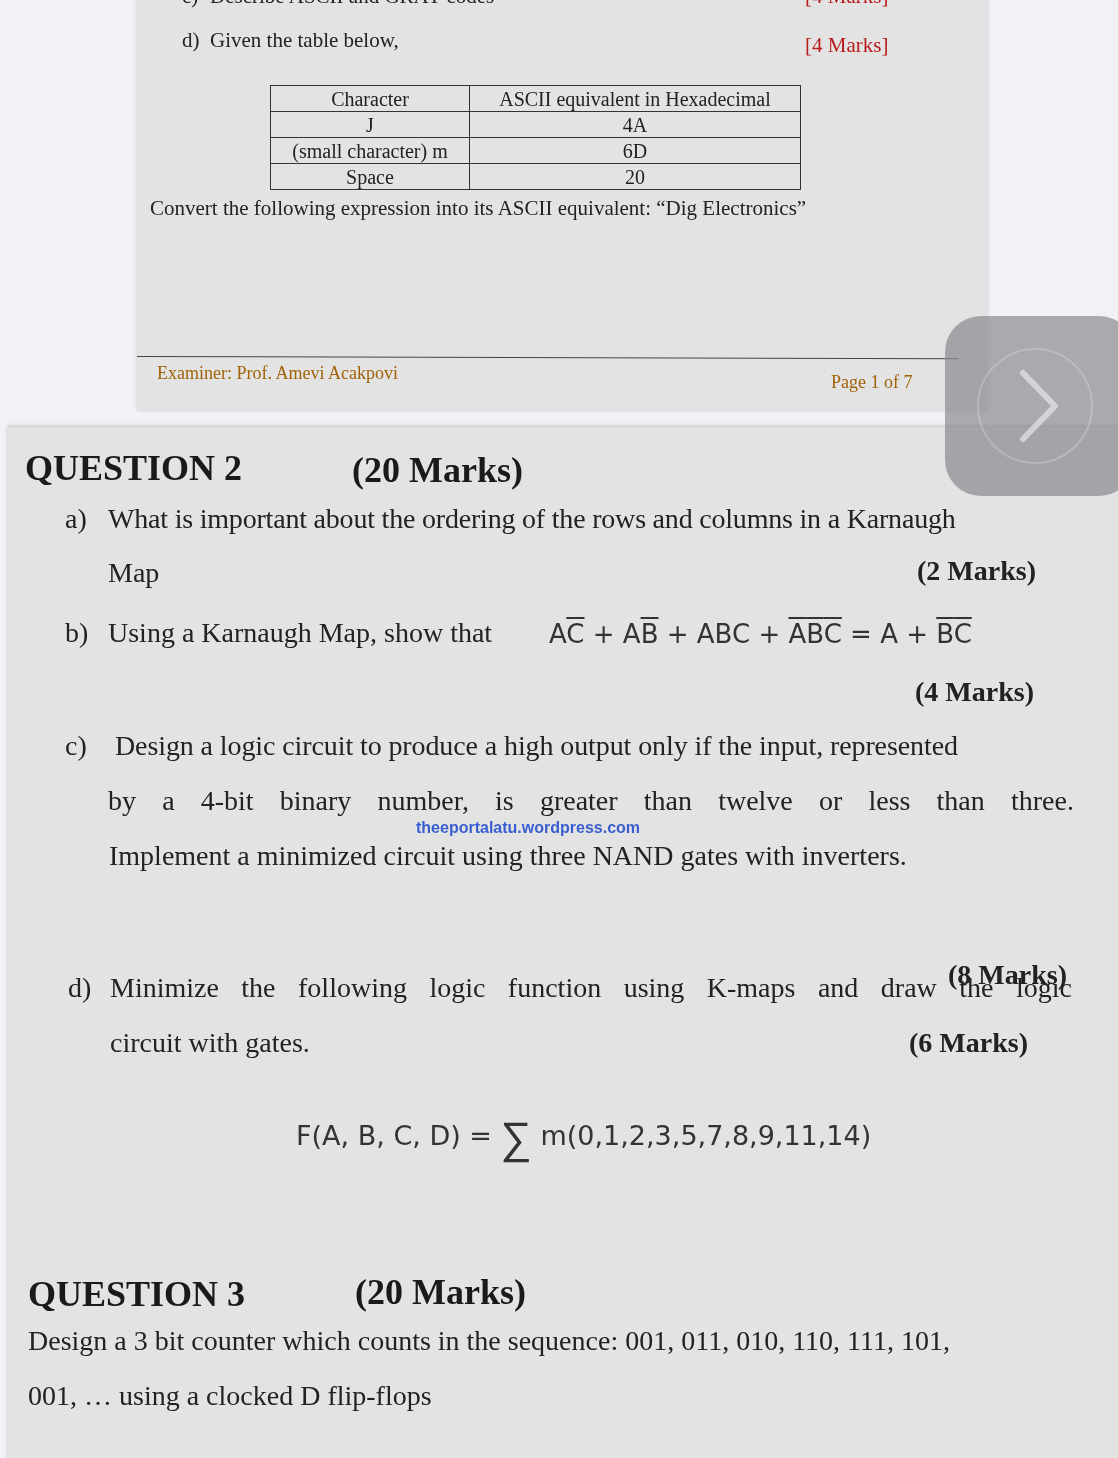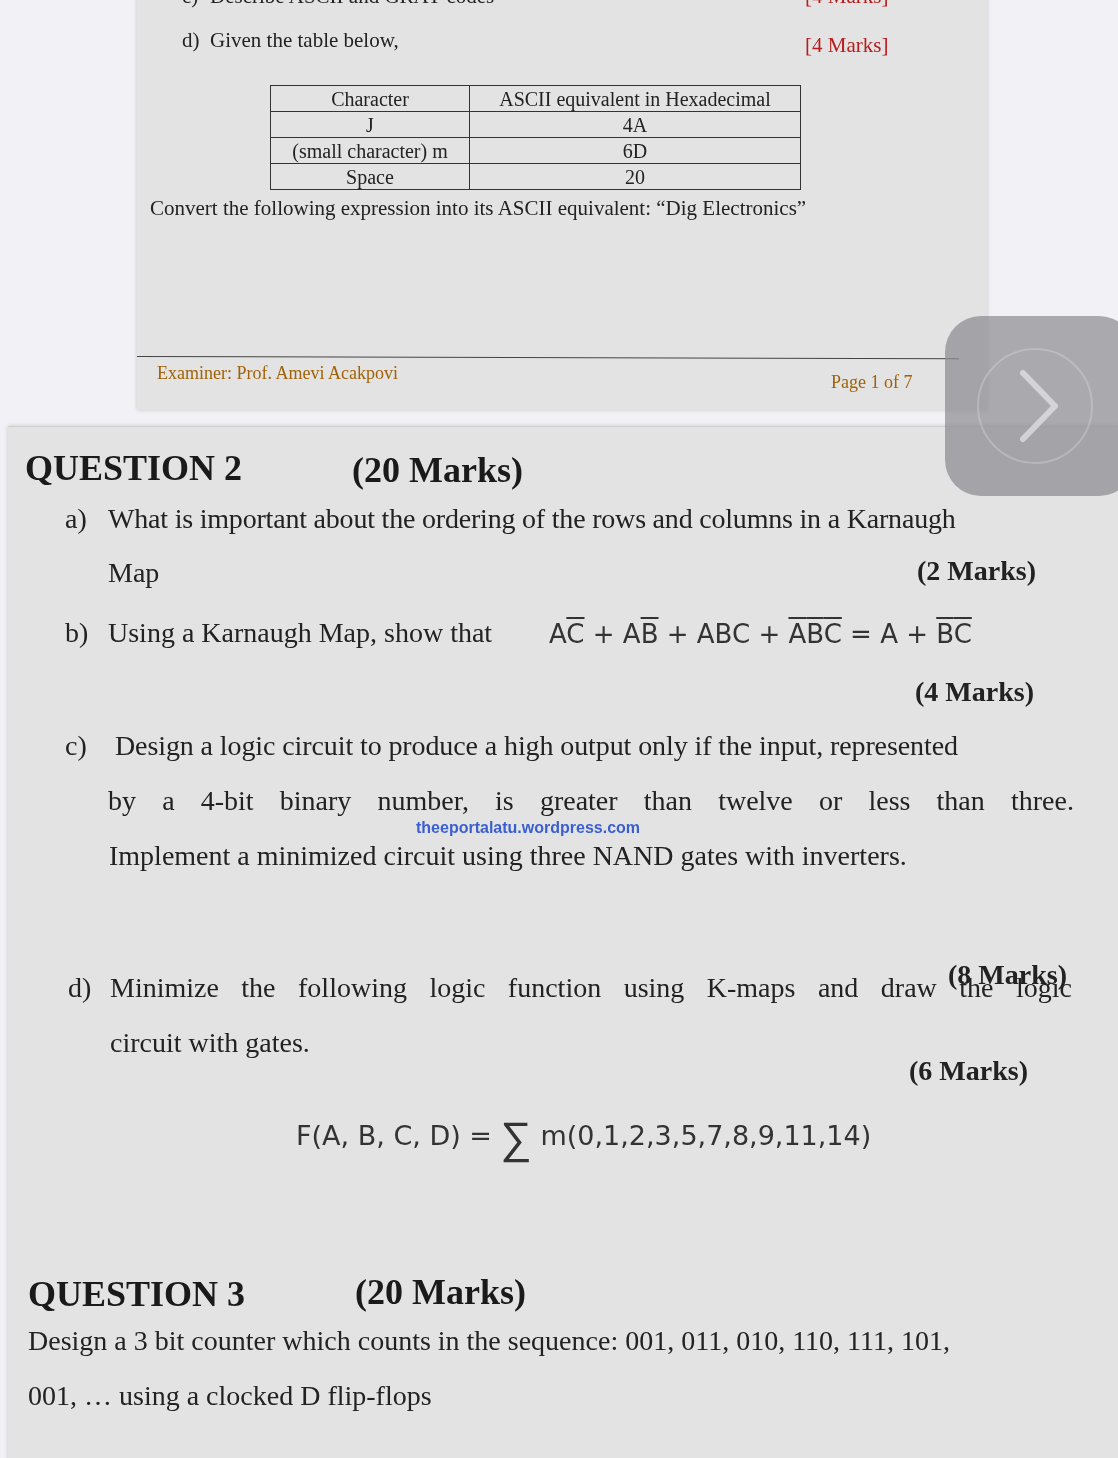--- a/index.html
+++ b/index.html
@@ -149,21 +149,21 @@
     <span>logic</span>
     <span>function</span>
     <span>using</span>
     <span>K-maps</span>
     <span>and</span>
     <span>draw</span>
     <span>the</span>
     <span>logic</span>
   </div>
   <span class="abs body-text" style="left:102px; top:600px;">circuit with gates.</span>
-  <span class="abs marks" style="left:901px; top:628px;">(6 Marks)</span>
+  <span class="abs marks" style="left:901px; top:600px;">(6 Marks)</span>
 
   <div class="abs math" style="left:288px; top:685px; font-size:27px;">
     <span>F(A, B, C, D) =</span>
     <span style="font-size:44px; vertical-align:-8px; font-weight:lighter;">∑</span>
     <span>m(0,1,2,3,5,7,8,9,11,14)</span>
   </div>
 
   <span class="abs q-title" style="left:20px; top:846px;">QUESTION 3</span>
   <span class="abs q-title" style="left:347px; top:844px;">(20 Marks)</span>
   <span class="abs body-text" style="left:20px; top:898px;">Design a 3 bit counter which counts in the sequence: 001, 011, 010, 110, 111, 101,</span>

